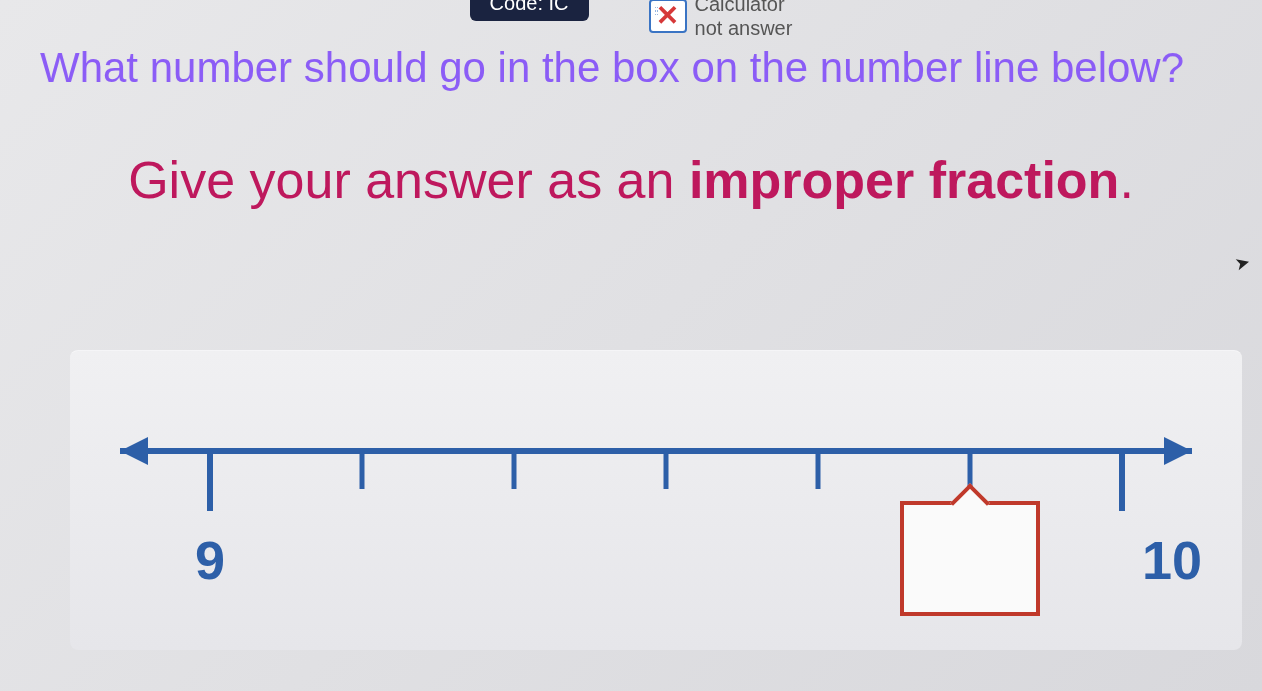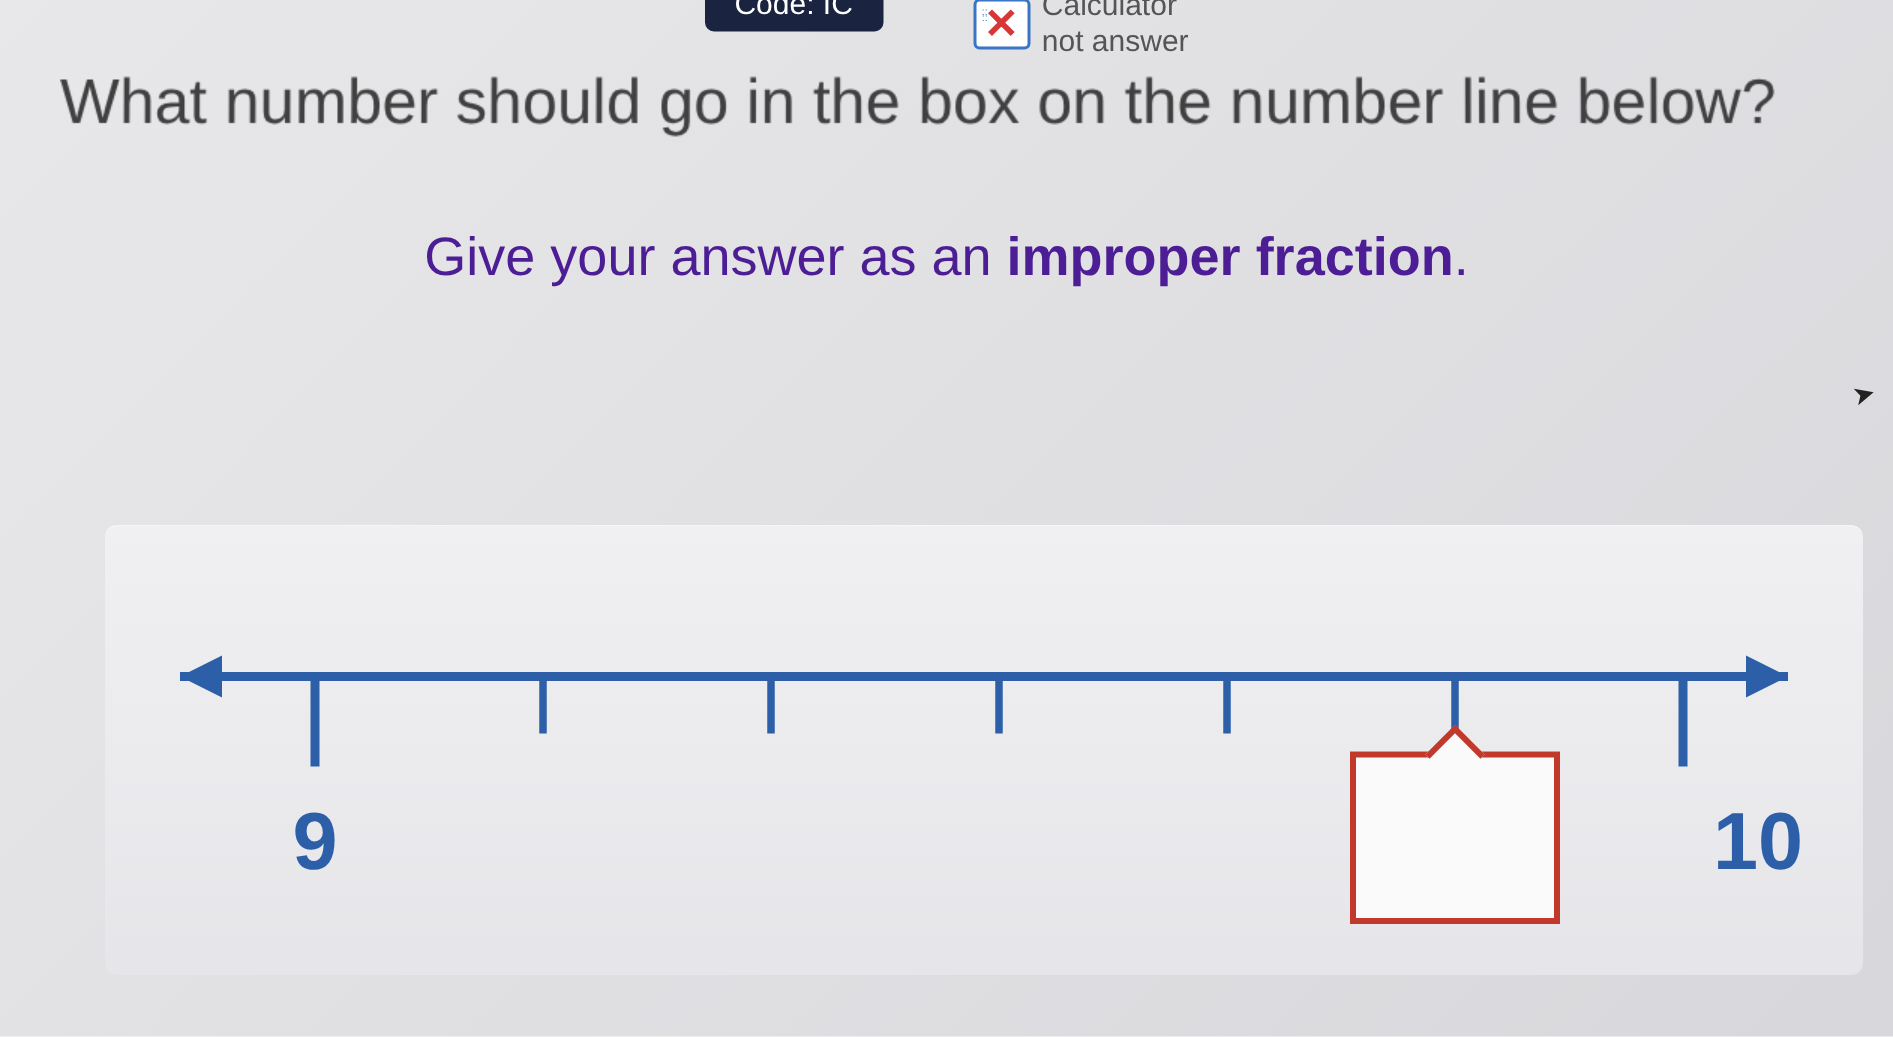--- a/index.html
+++ b/index.html
@@ -71,31 +71,31 @@
       color: #555;
       font-size: 20px;
       line-height: 1.2;
     }
     .question {
       position: absolute;
       top: 44px;
       left: 40px;
       right: 10px;
       font-size: 42px;
-      color: #404040;
+      color: #8b5cf6;
       transform: perspective(2000px) rotateX(1deg);
     }
     .instruction {
       position: absolute;
       top: 150px;
       left: 0;
       right: 0;
       text-align: center;
-      font-size: 36px;
-      color: #4c1d95;
+      font-size: 52px;
+      color: #be185d;
     }
     .instruction strong {
       font-weight: bold;
     }
     .number-line-panel {
       position: absolute;
       top: 350px;
       left: 70px;
       right: 20px;
       height: 300px;

